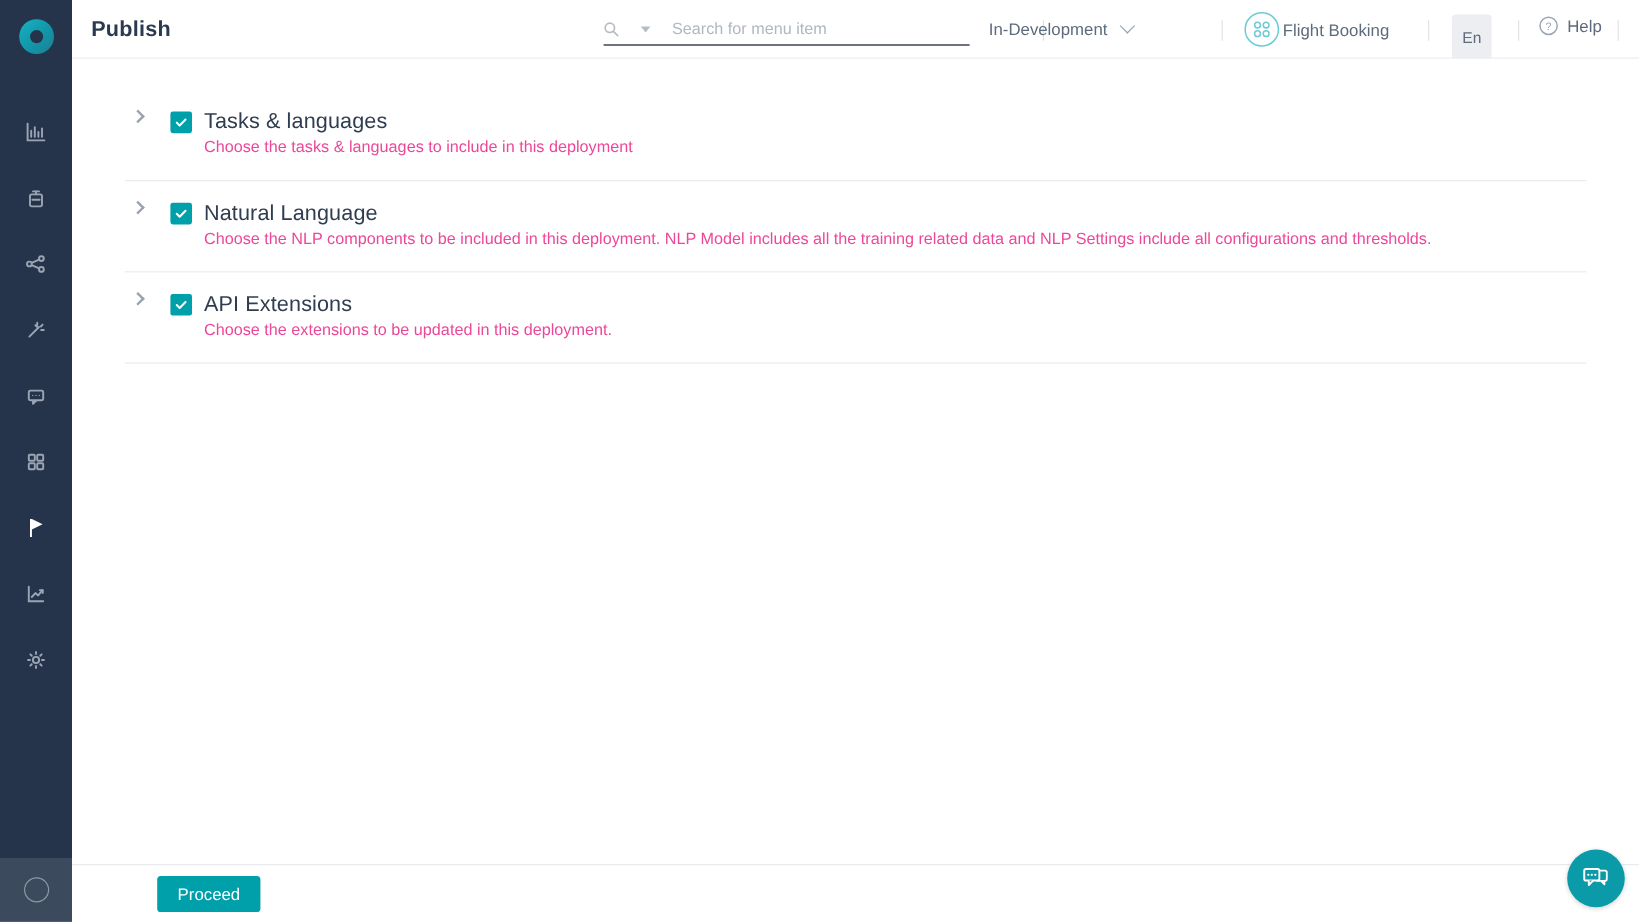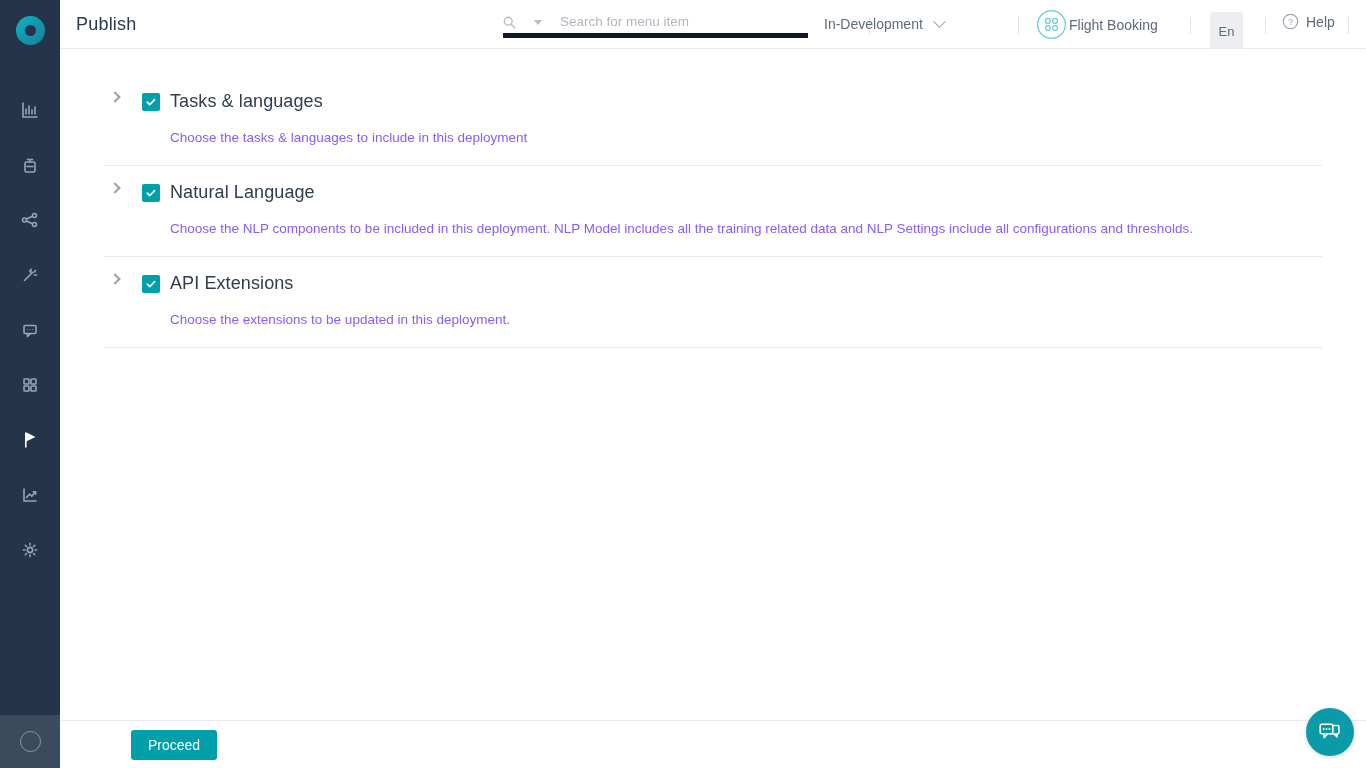--- a/index.html
+++ b/index.html
@@ -53,28 +53,28 @@
   
   .header {
     position: absolute; left: 60px; top: 0;
     width: 1306px; height: 49px;
     background: #ffffff;
     border-bottom: 1px solid #e8eaed;
     display: flex; align-items: center;
   }
   .page-title {
     margin-left: 16px;
-    font-size: 18px; color: #2b3a50; font-weight: 400;
+    font-size: 18px; color: #2b3a50; font-weight: 700;
     letter-spacing: .2px;
   }
 
   .search-box {
     position: absolute; left: 443px; top: 12px;
     width: 305px; height: 26px;
-    border-bottom: 5px solid #0f172a;
+    border-bottom: 1px solid #0f172a;
     display: flex; align-items: center; gap: 18px;
   }
   .search-icon { width: 13px; height: 13px; flex: 0 0 auto; }
   .search-icon circle { stroke: #b6bcc5; fill: none; stroke-width: 1.5; }
   .search-icon line { stroke: #b6bcc5; stroke-width: 1.5; }
   .caret-down {
     width: 0; height: 0; flex: 0 0 auto;
     border-left: 4.5px solid transparent;
     border-right: 4.5px solid transparent;
     border-top: 5px solid #b6bcc5;
@@ -155,22 +155,22 @@
     display: flex; align-items: center; justify-content: center;
     cursor: pointer;
   }
   .sec-check svg { display: block; }
   .sec-body { margin-left: 10px; }
   .sec-title {
     font-size: 18px; color: #2f3d4f; font-weight: 400;
     line-height: 24px; letter-spacing: .1px;
   }
   .sec-desc {
-    margin-top: 16px;
-    font-size: 13.5px; color: #8b5cf6; line-height: 18px;
+    margin-top: 1px;
+    font-size: 13.5px; color: #ec4899; line-height: 18px;
   }
 
   
   .footer {
     position: absolute; left: 60px; top: 720px;
     width: 1306px; height: 48px;
     background: #ffffff;
     border-top: 1px solid #e8eaed;
     display: flex; align-items: center; padding-left: 32px;
   }

